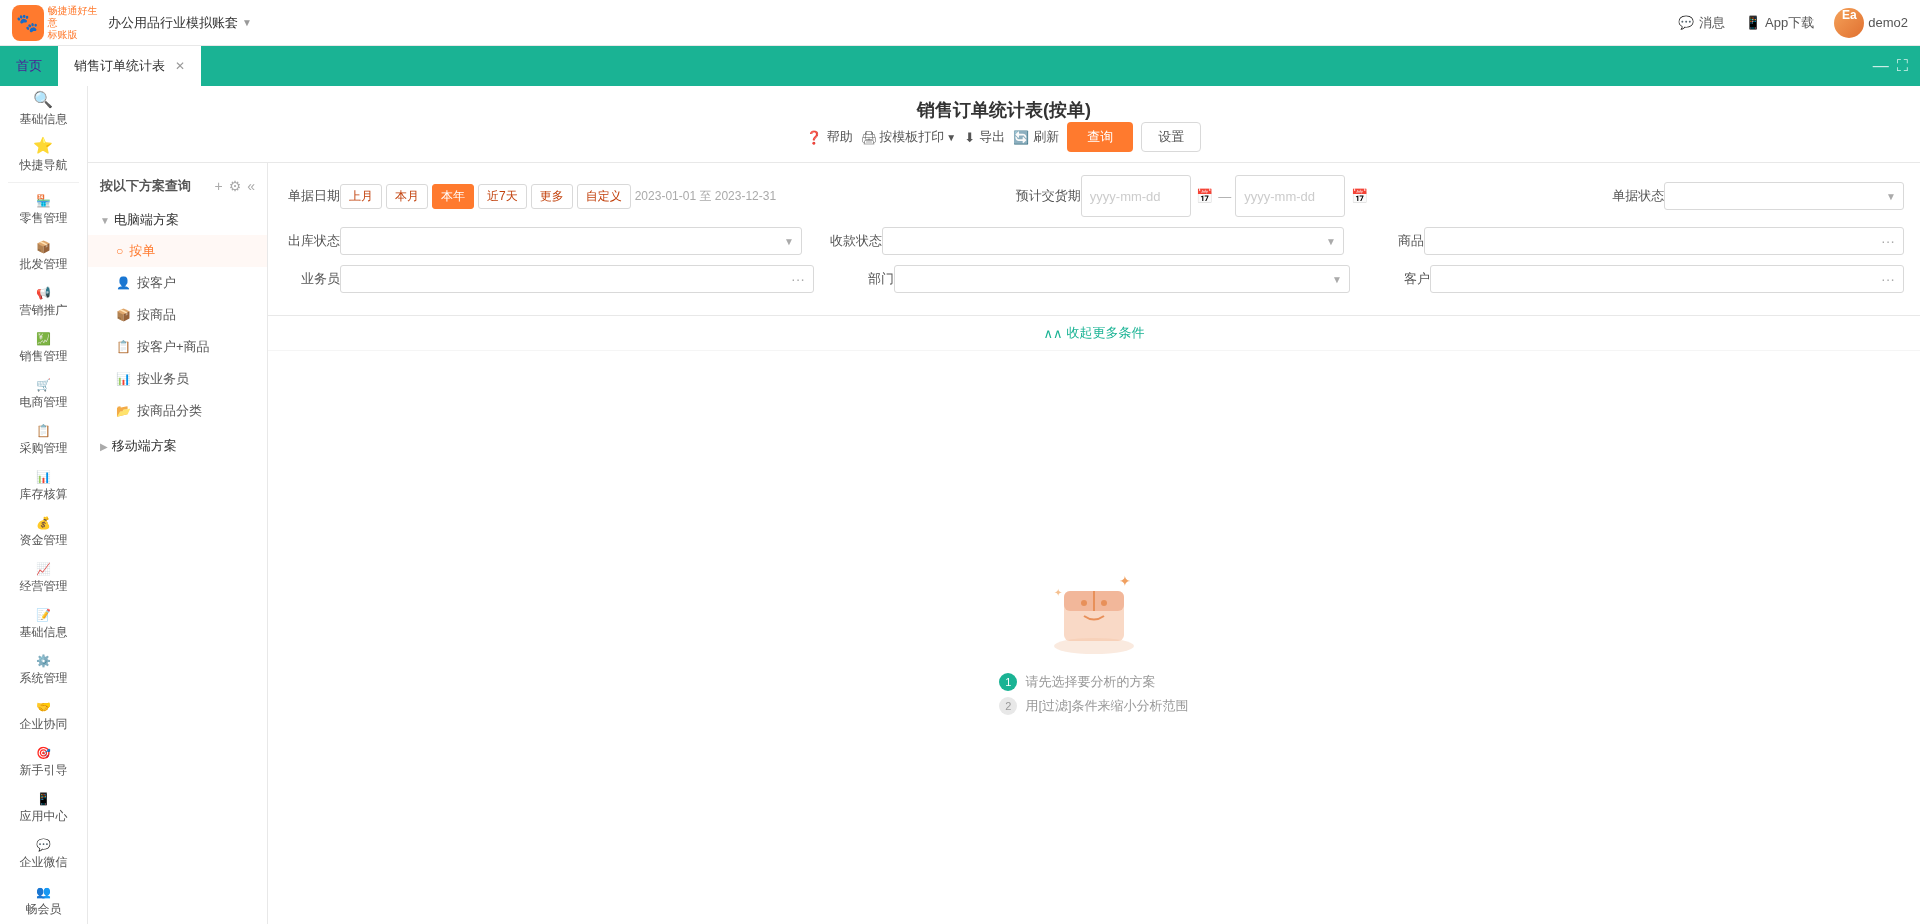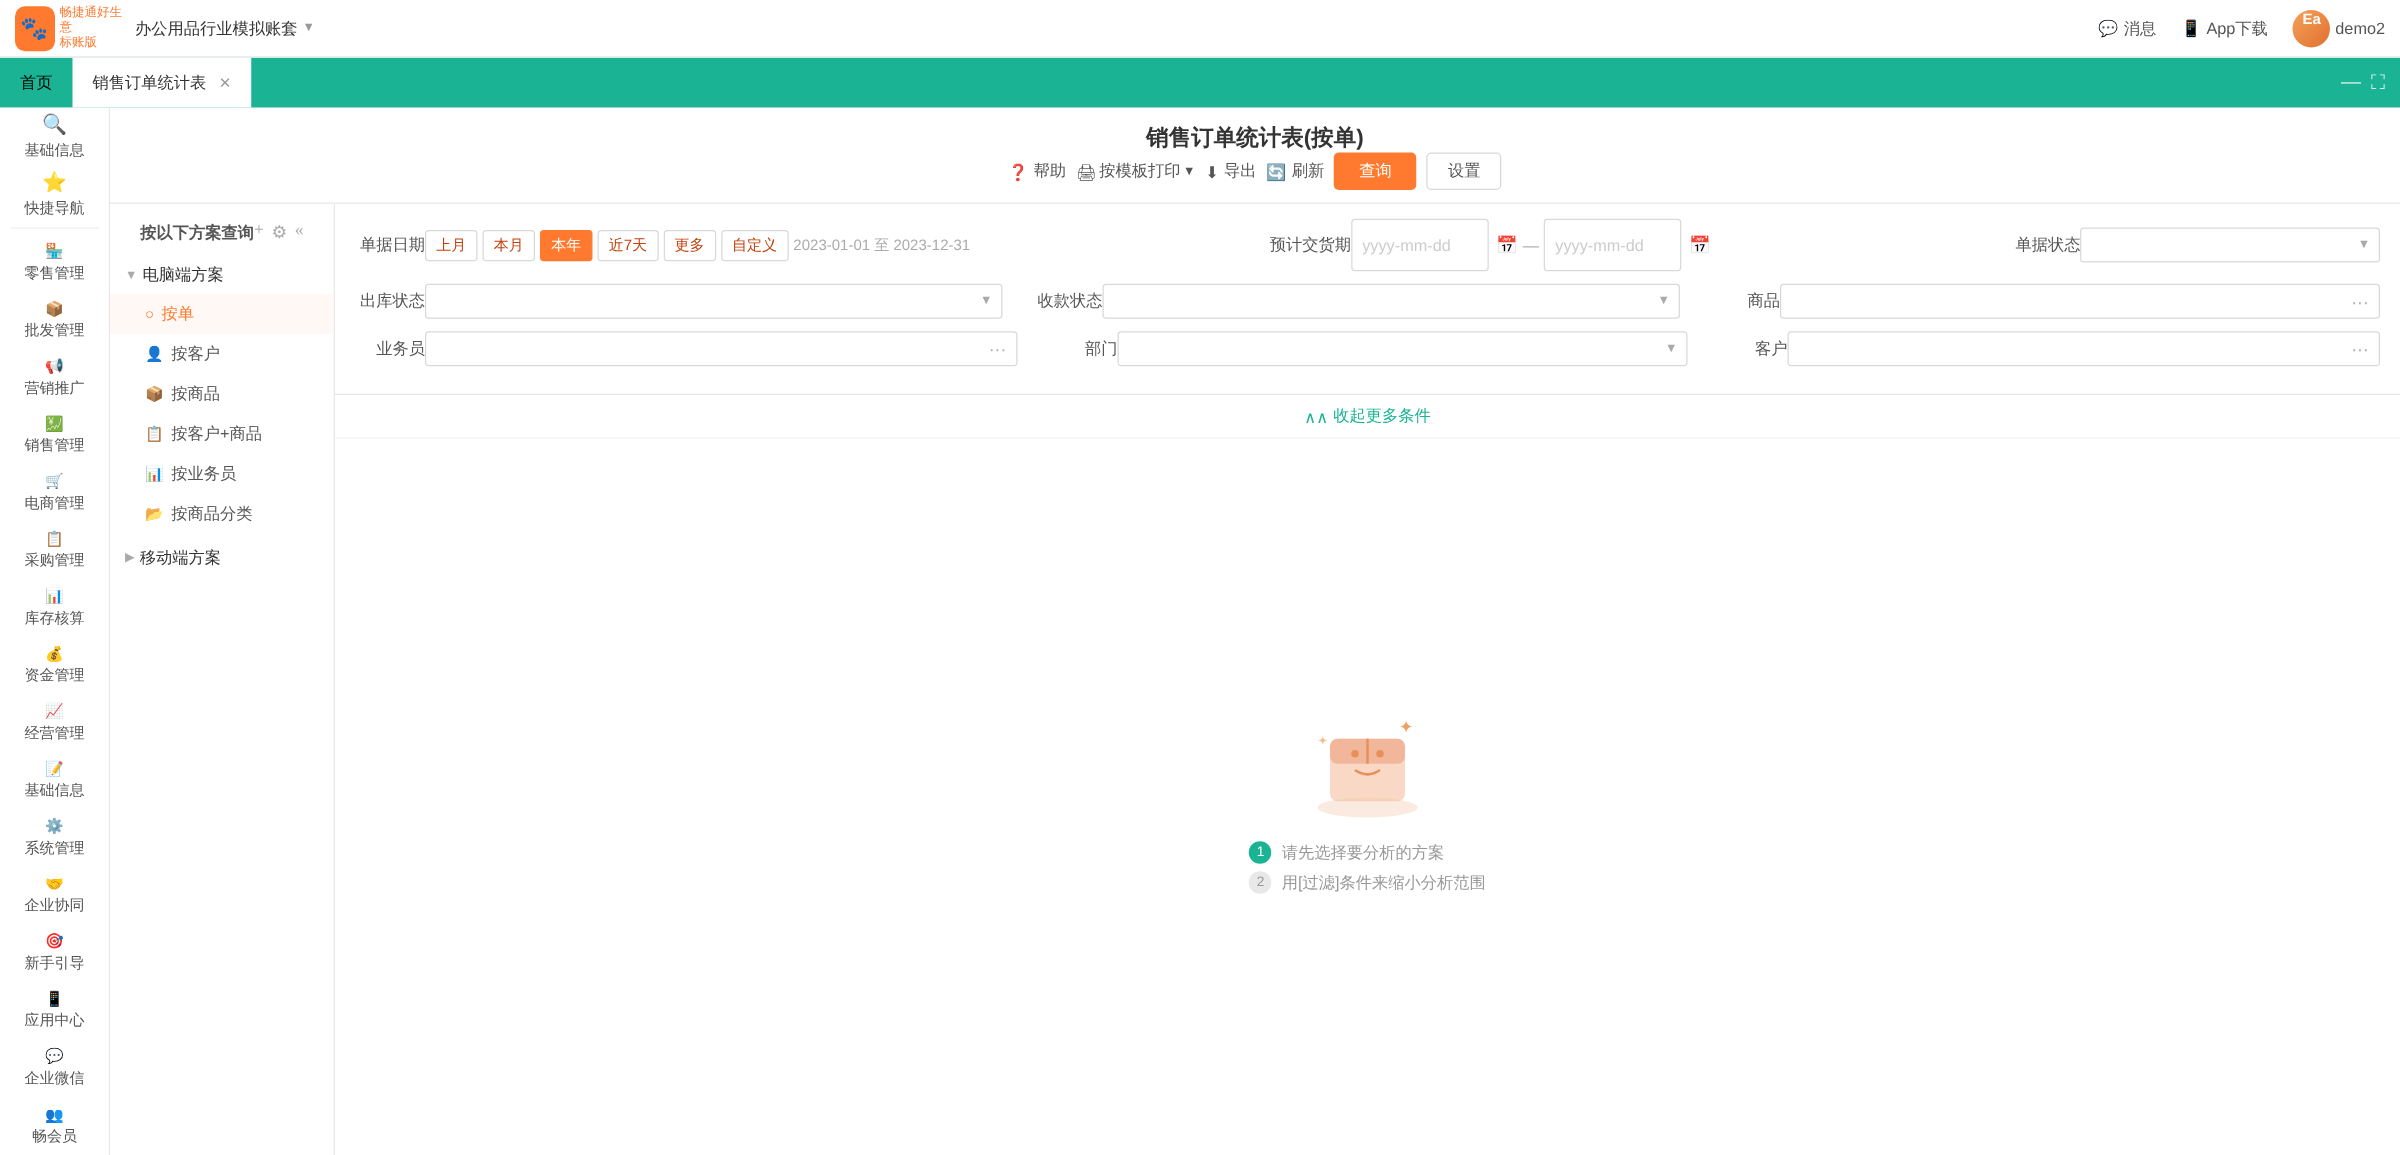--- a/index.html
+++ b/index.html
@@ -90,21 +90,21 @@
       padding: 0 16px;
       display: flex;
       align-items: center;
       cursor: pointer;
       font-size: 13px;
       color: rgba(255,255,255,0.85);
       gap: 6px;
       position: relative;
     }
     .tab-item.home {
-      color: #000000;
+      color: #4c1d95;
     }
     .tab-item.active {
       background: #fff;
       color: #333;
     }
     .tab-close {
       font-size: 12px;
       color: #999;
       cursor: pointer;
       margin-left: 4px;
@@ -173,22 +173,21 @@
       border-right: 1px solid #e8e8e8;
       flex-shrink: 0;
       padding: 8px 0;
     }
     .sub-sidebar-header {
       display: flex;
       align-items: center;
       padding: 6px 12px;
       font-size: 13px;
       color: #333;
-      justify-content: center;
-      font-family: Liberation Serif, serif;
+      justify-content: space-between;
     }
     .sub-sidebar-title { font-size: 13px; color: #555; font-weight: bold; }
     .sub-sidebar-actions { display: flex; gap: 6px; color: #aaa; font-size: 14px; cursor: pointer; }
     .scheme-group { margin-top: 4px; }
     .scheme-group-header {
       display: flex;
       align-items: center;
       padding: 6px 12px;
       font-size: 13px;
       color: #333;

